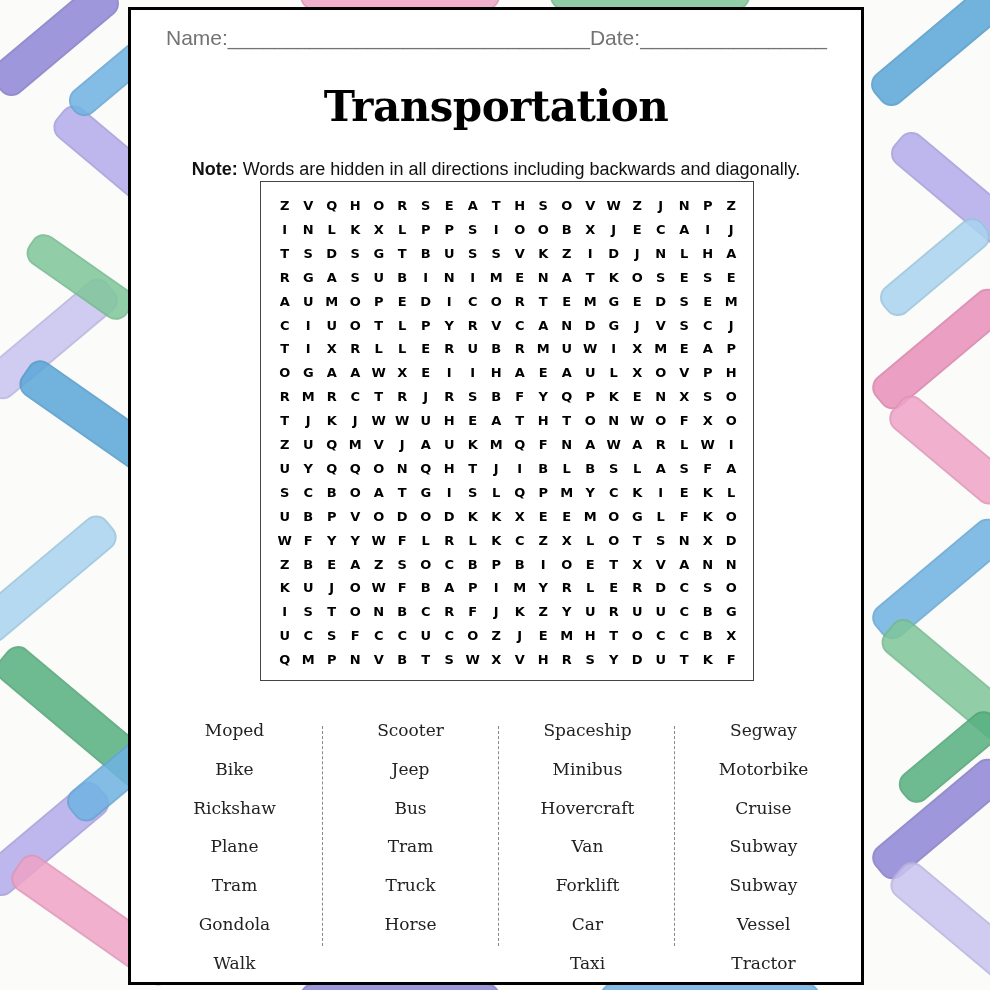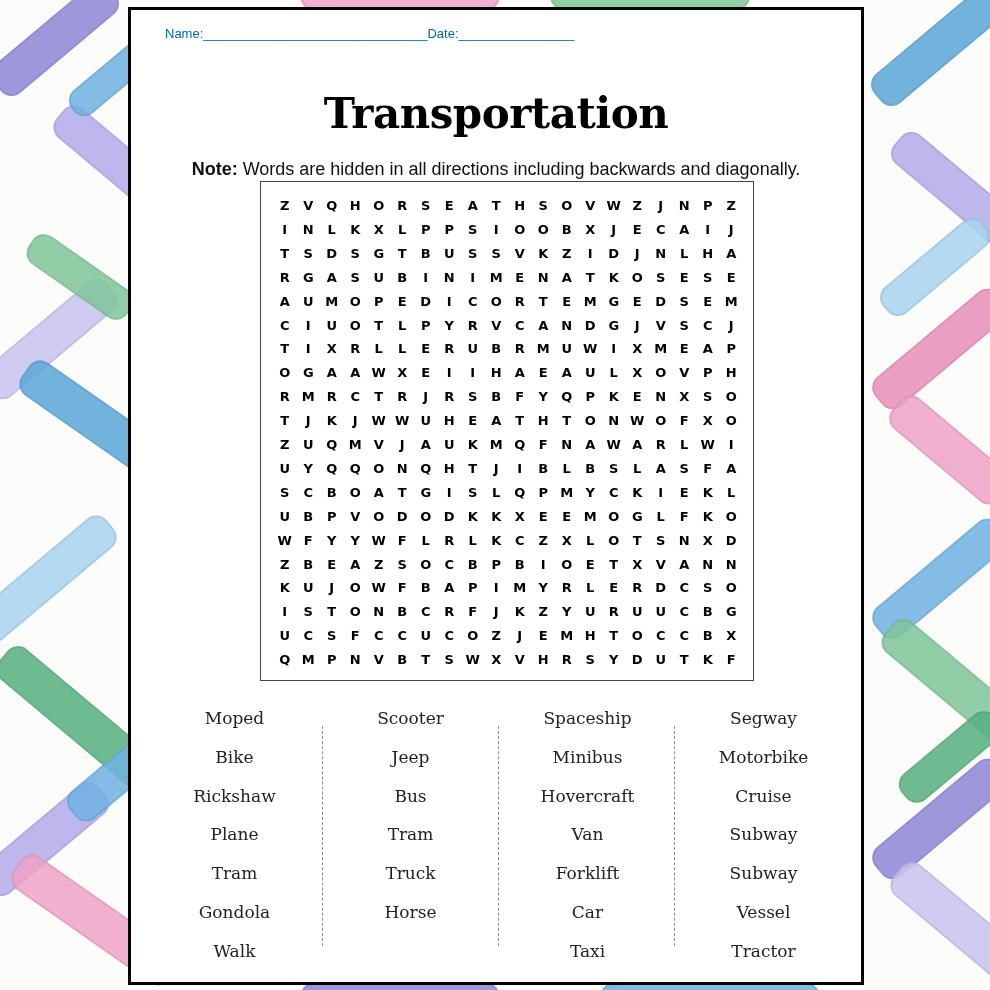--- a/index.html
+++ b/index.html
@@ -13,47 +13,46 @@
       position: absolute; border-radius: 14px;
       opacity: 0.85;
       box-shadow: inset 0 0 0 2px rgba(0,0,0,0.08);
     }
     .sheet {
       position: absolute; left: 128px; top: 7px; width: 730px; height: 972px;
       background: #fff; border: 3px solid #000; box-sizing: content-box;
     }
     .namedate {
       position: absolute; top: 16px; left: 34px; right: 34px;
-      font-family: "Liberation Sans", sans-serif; font-size: 13px; color: #0369a1;
-      display: flex; justify-content: flex-start;
+      font-family: "Liberation Sans", sans-serif; font-size: 21px; color: #737373;
+      display: flex; justify-content: flex-end;
     }
     .title {
       position: absolute; top: 72px; left: 0; right: 0; text-align: center;
       font-family: "DejaVu Serif", serif; font-weight: bold; font-size: 42px; color: #000;
       letter-spacing: -0.5px;
-      margin-top: 7px;
     }
     .note {
       position: absolute; top: 149px; left: 0; right: 0; text-align: center;
       font-size: 18px; color: #111;
     }
     .note b { font-weight: bold; }
     .grid {
       position: absolute; left: 129px; top: 171px; width: 494px; height: 500px;
       border: 1.5px solid #444; box-sizing: border-box;
     }
     .row { position: absolute; left: 12px; height: 24px; display: flex; }
     .cell {
       width: 23.5px; text-align: center; font-family: "DejaVu Sans", sans-serif;
       font-weight: bold; font-size: 13px; color: #000; line-height: 24px;
     }
     .words {
       position: absolute; top: 694px; left: 0; width: 730px; height: 270px;
     }
-    .col { position: absolute; top: 0; width: 175px; text-align: center; }
+    .col { position: absolute; top: 12px; width: 175px; text-align: center; }
     .word {
       height: 38.8px; line-height: 28px;
       font-family: "DejaVu Serif", serif; font-size: 17px; color: #222;
     }
     .sep {
       position: absolute; top: 22px; height: 220px; border-left: 1px dashed #888;
     }
   </style>
 </head>
 <body>

